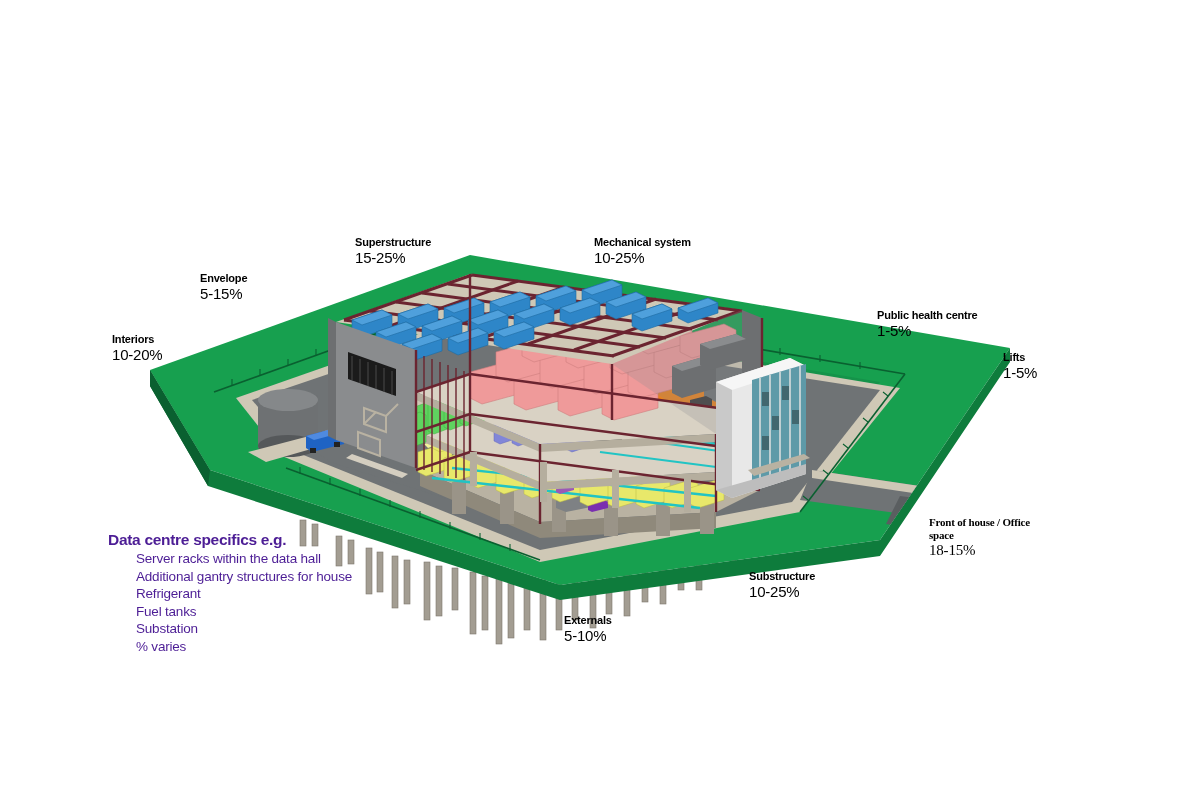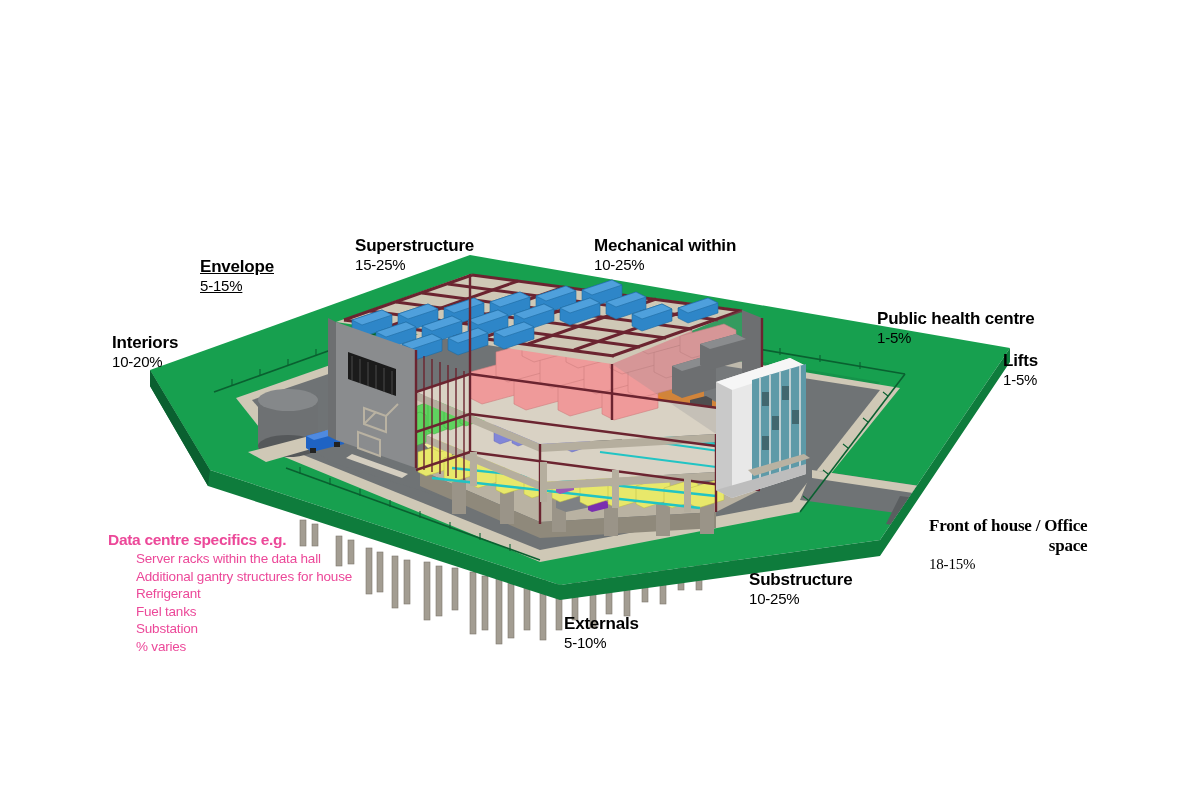--- a/index.html
+++ b/index.html
@@ -3,23 +3,23 @@
 <meta charset="utf-8">
 <style>
   html,body{margin:0;padding:0;}
   body{
     width:1200px;height:802px;background:#ffffff;
     font-family:"Liberation Sans",sans-serif;
     position:relative;overflow:hidden;
   }
   #stage{position:absolute;inset:0;}
   .lbl{position:absolute;color:#000;line-height:1.18;}
-  .lbl .t{font-weight:bold;font-size:17px;letter-spacing:-0.2px;white-space:pre-line;text-align:right;}
+  .lbl .t{font-weight:bold;font-size:11px;letter-spacing:-0.2px;white-space:pre-line;}
   .lbl .p{font-weight:normal;font-size:15px;letter-spacing:-0.2px;}
-  .spec{position:absolute;color:#ec4899;line-height:1.3;}
+  .spec{position:absolute;color:#4c1d95;line-height:1.3;}
   .spec .t{font-weight:bold;font-size:15.5px;letter-spacing:-0.3px;}
   .spec .li{font-weight:normal;font-size:13.5px;letter-spacing:-0.2px;white-space:nowrap;margin-left:28px;}
   svg{position:absolute;top:0;left:0;}
 </style>
 </head>
 <body>
 
 <div id="stage">
 
   <svg width="1200" height="802" viewBox="0 0 1200 802">
@@ -372,30 +372,30 @@
       <rect x="540" y="462" width="7" height="40"></rect>
       <rect x="612" y="470" width="7" height="38"></rect>
       <rect x="684" y="478" width="7" height="34"></rect>
     </g>
   </svg>
 
   <div class="lbl" style="left:112px;top:333px;">
     <div class="t">Interiors</div>
     <div class="p">10-20%</div>
   </div>
-  <div class="lbl" style="left:200px;top:257px;text-decoration:underline;">
+  <div class="lbl" style="left:200px;top:272px;">
     <div class="t">Envelope</div>
     <div class="p">5-15%</div>
   </div>
   <div class="lbl" style="left:355px;top:236px;">
     <div class="t">Superstructure</div>
     <div class="p">15-25%</div>
   </div>
   <div class="lbl" style="left:594px;top:236px;">
-    <div class="t">Mechanical within</div>
+    <div class="t">Mechanical system</div>
     <div class="p">10-25%</div>
   </div>
   <div class="lbl" style="left:877px;top:309px;">
     <div class="t">Public health centre</div>
     <div class="p">1-5%</div>
   </div>
   <div class="lbl" style="left:1003px;top:351px;">
     <div class="t">Lifts</div>
     <div class="p">1-5%</div>
   </div>

